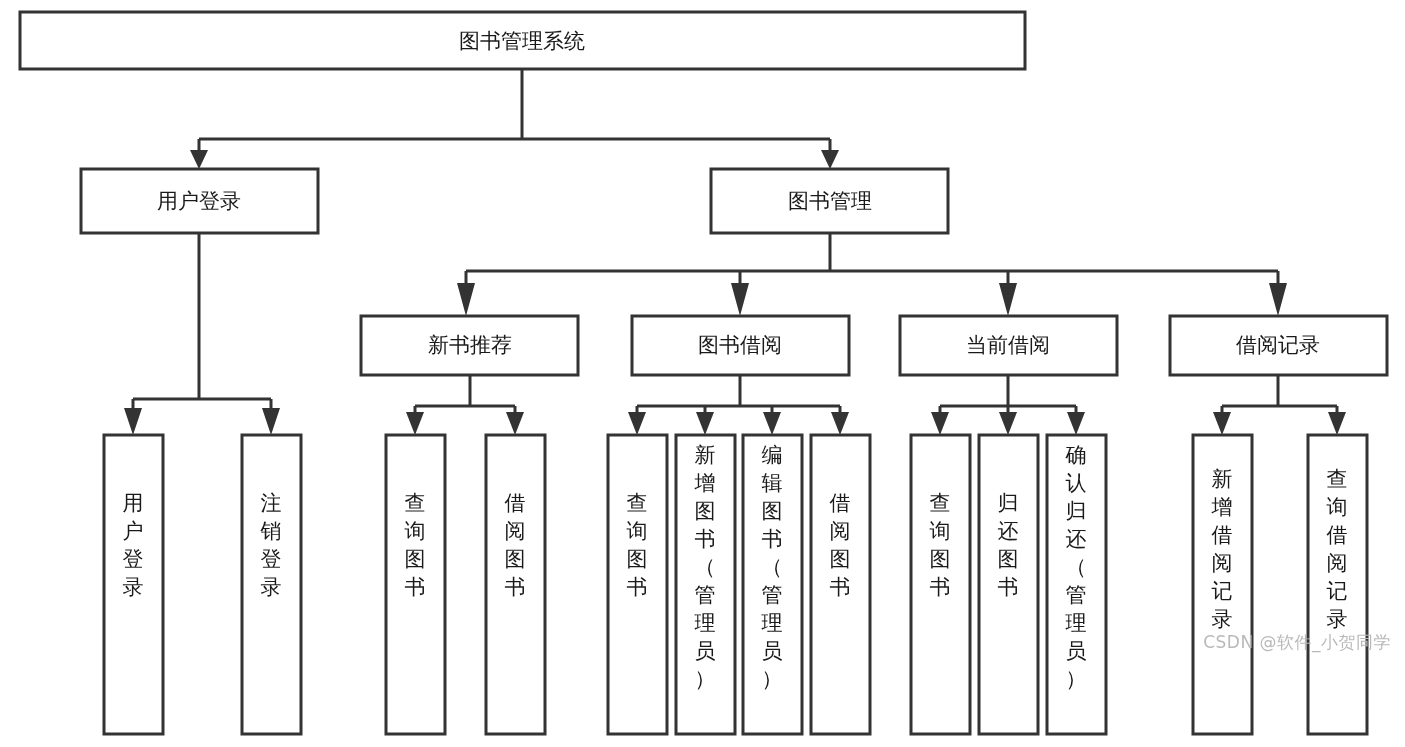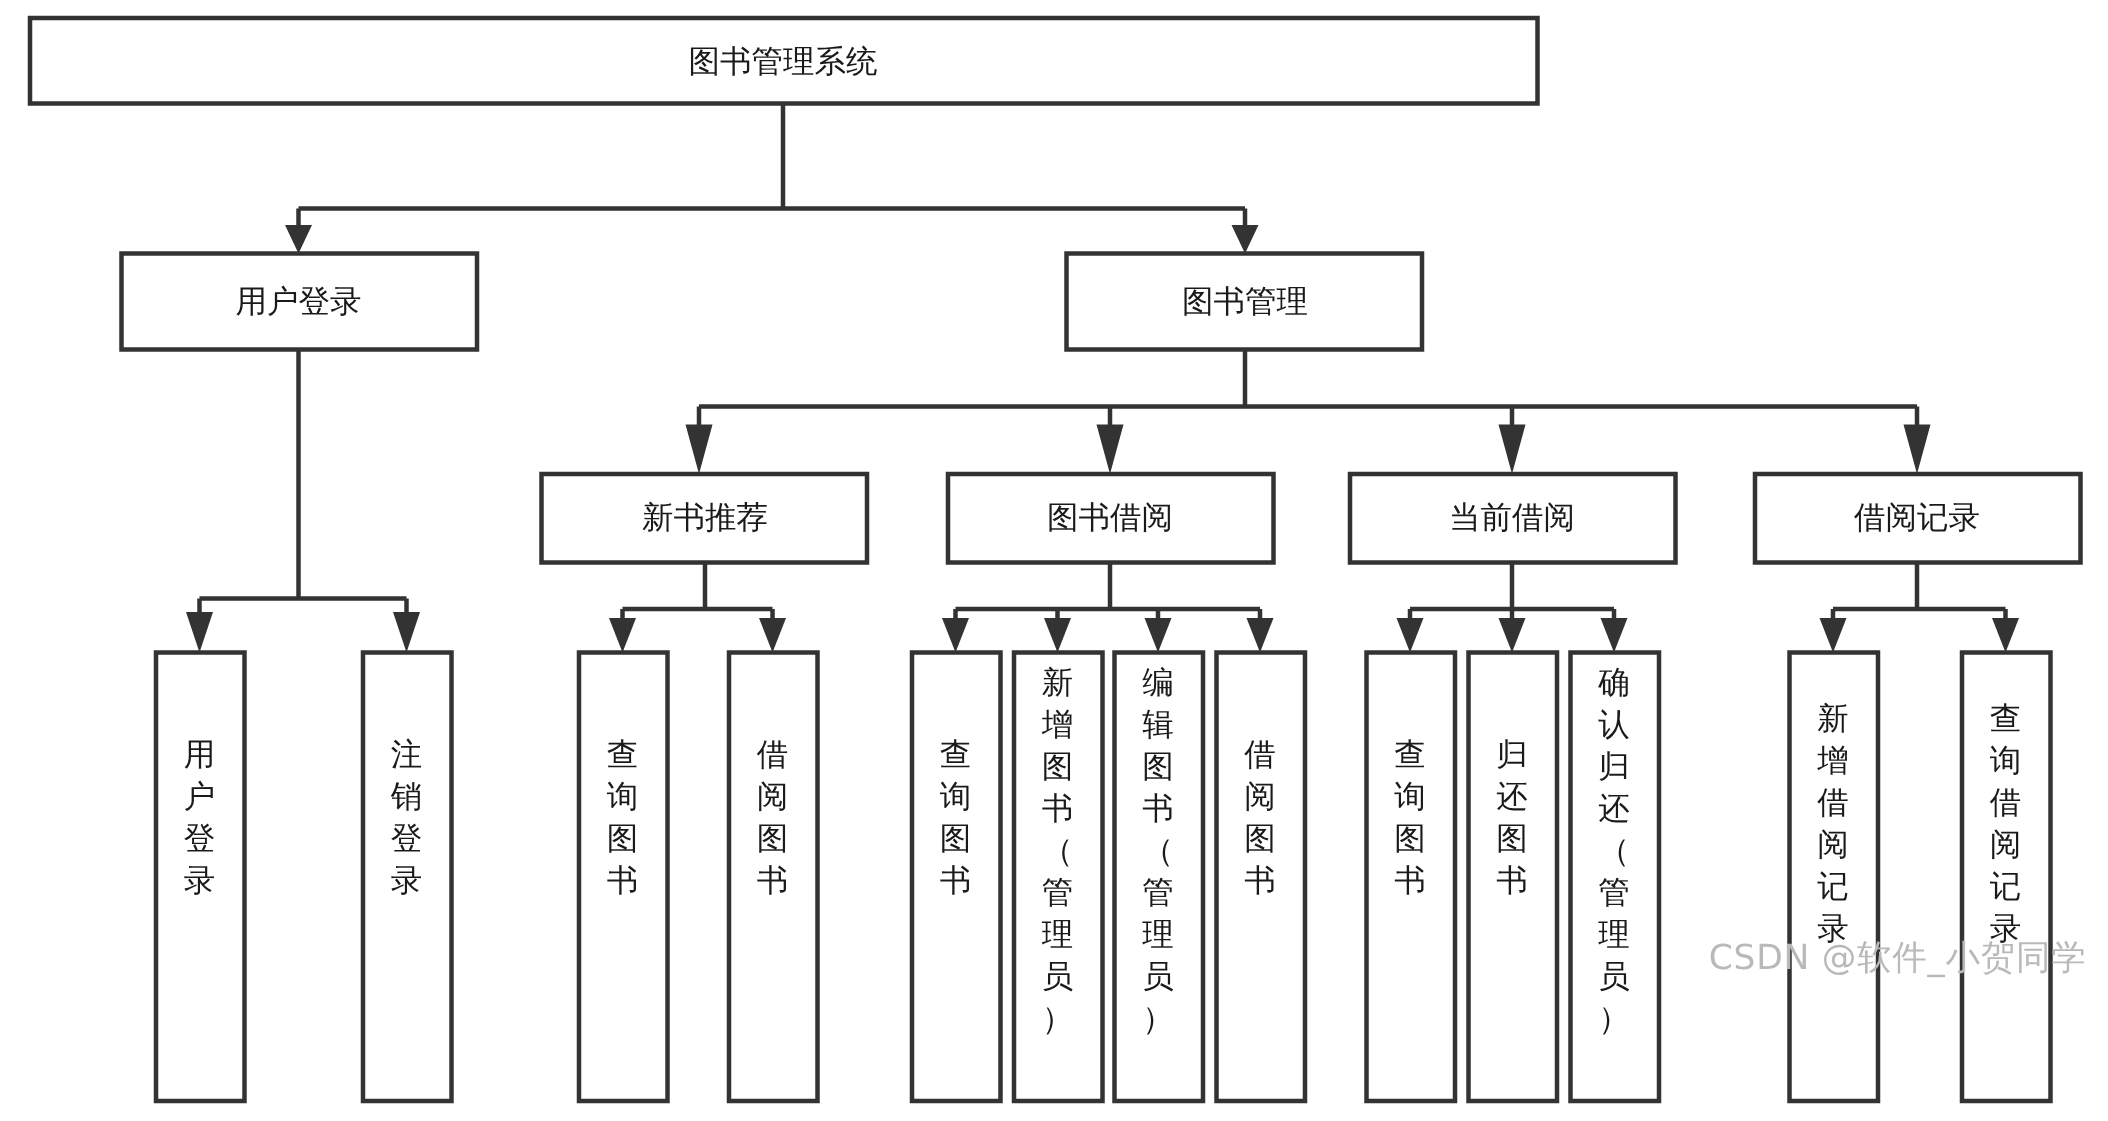--- a/index.html
+++ b/index.html
@@ -53,21 +53,21 @@
     font-family: "DejaVu Sans", "Liberation Sans", sans-serif;
     font-size: 21px;
     fill: #1a1a1a;
     text-anchor: middle;
   }
   .watermark {
     position: absolute;
     right: 14px;
     bottom: 5px;
     font-family: "DejaVu Sans", "Liberation Sans", sans-serif;
-    font-size: 23px;
+    font-size: 17px;
     color: #b9b9b9;
     white-space: nowrap;
     letter-spacing: 0.5px;
     pointer-events: none;
   }
 </style>
 </head>
 <body>
 
 <div id="diagram-root">

